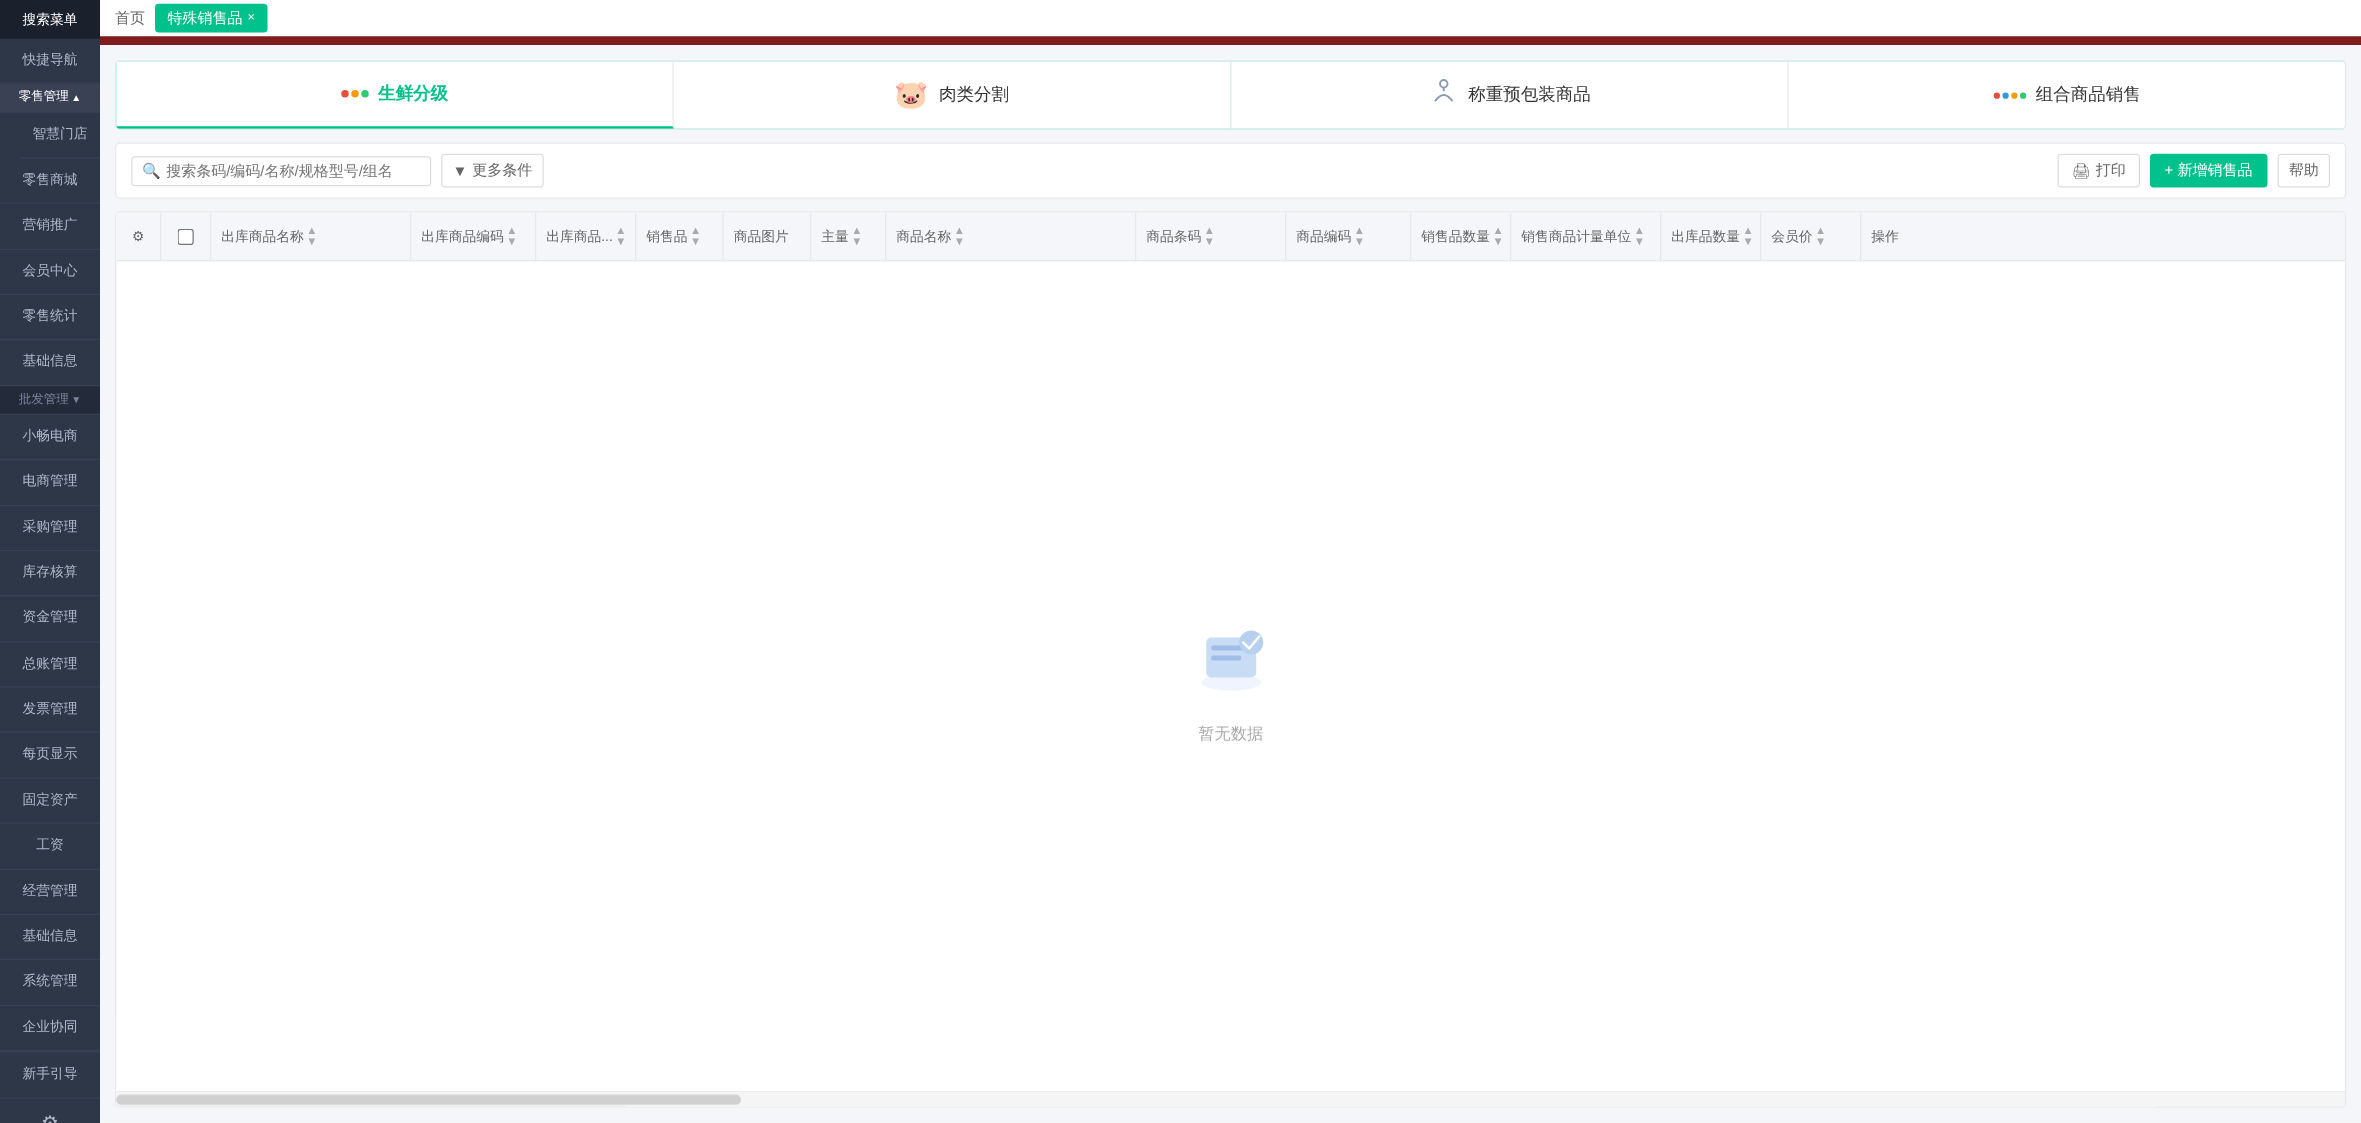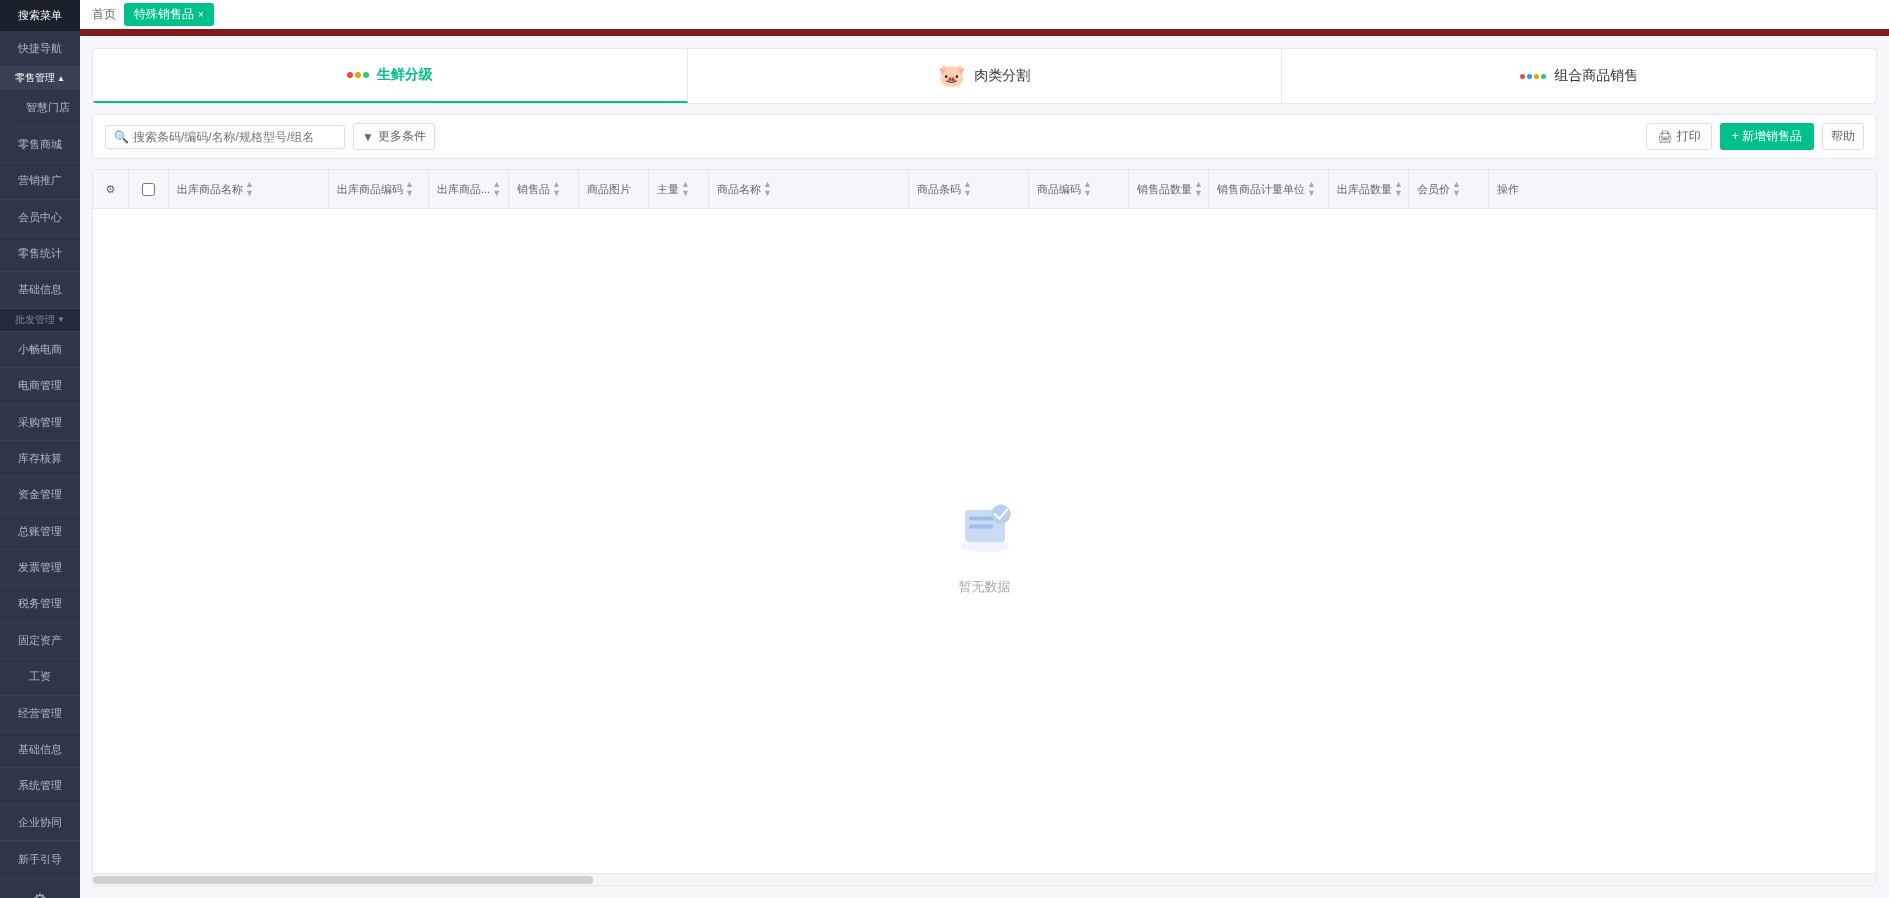--- a/index.html
+++ b/index.html
@@ -382,21 +382,21 @@
   <div class="sidebar-item">
     <span>资金管理</span>
   </div>
   <div class="sidebar-item">
     <span>总账管理</span>
   </div>
   <div class="sidebar-item">
     <span>发票管理</span>
   </div>
   <div class="sidebar-item">
-    <span>税务管理</span>
+    <span>每页显示</span>
   </div>
   <div class="sidebar-item">
     <span>固定资产</span>
   </div>
   <div class="sidebar-item">
     <span>工资</span>
   </div>
   <div class="sidebar-item">
     <span>经营管理</span>
   </div>
@@ -443,20 +443,30 @@
           </span>
         </span>
         <span class="cat-label">生鲜分级</span>
       </div>
 
       <div class="cat-tab">
         <span class="cat-icon pig-icon">🐷</span>
         <span class="cat-label">肉类分割</span>
       </div>
 
+      <div class="cat-tab">
+        <span class="cat-icon">
+          <svg width="24" height="20" viewBox="0 0 24 20" fill="none">
+            <circle cx="12" cy="4" r="3" stroke="#8a9bb0" stroke-width="1.5"></circle>
+            <path d="M5 18 Q12 8 19 18" stroke="#8a9bb0" stroke-width="1.5" fill="none"></path>
+            <line x1="12" y1="7" x2="12" y2="10" stroke="#8a9bb0" stroke-width="1.5"></line>
+          </svg>
+        </span>
+        <span class="cat-label">称重预包装商品</span>
+      </div>
 
       <div class="cat-tab">
         <span class="cat-icon">
           <span style="display:flex;gap:2px;align-items:center;">
             <span style="display:inline-block;width:5px;height:5px;border-radius:50%;background:#e74c3c;"></span>
             <span style="display:inline-block;width:5px;height:5px;border-radius:50%;background:#3498db;"></span>
             <span style="display:inline-block;width:5px;height:5px;border-radius:50%;background:#f39c12;"></span>
             <span style="display:inline-block;width:5px;height:5px;border-radius:50%;background:#2ecc71;"></span>
           </span>
         </span>

